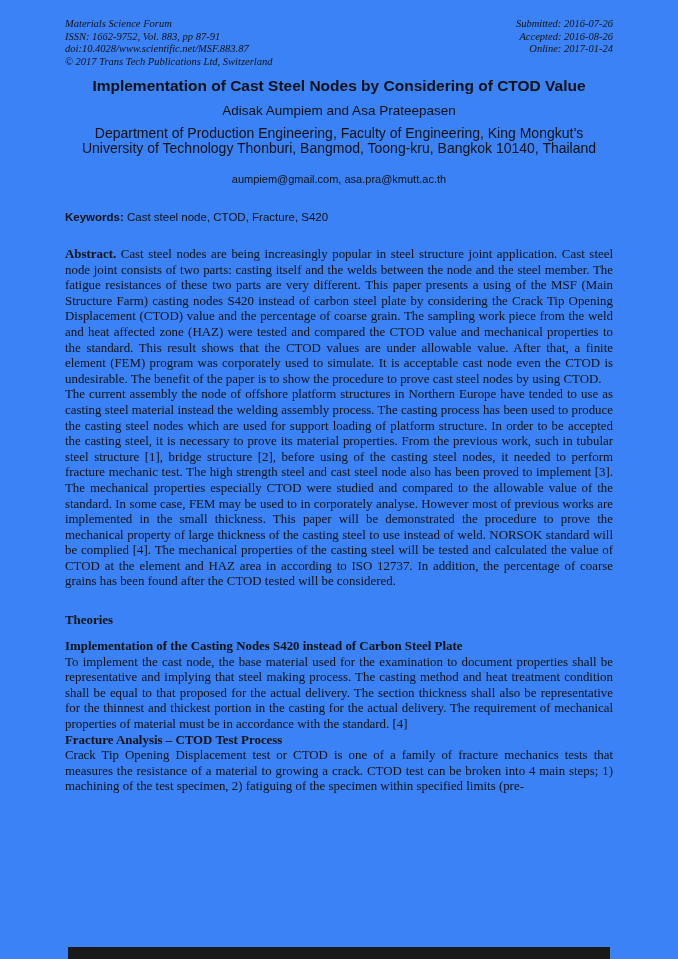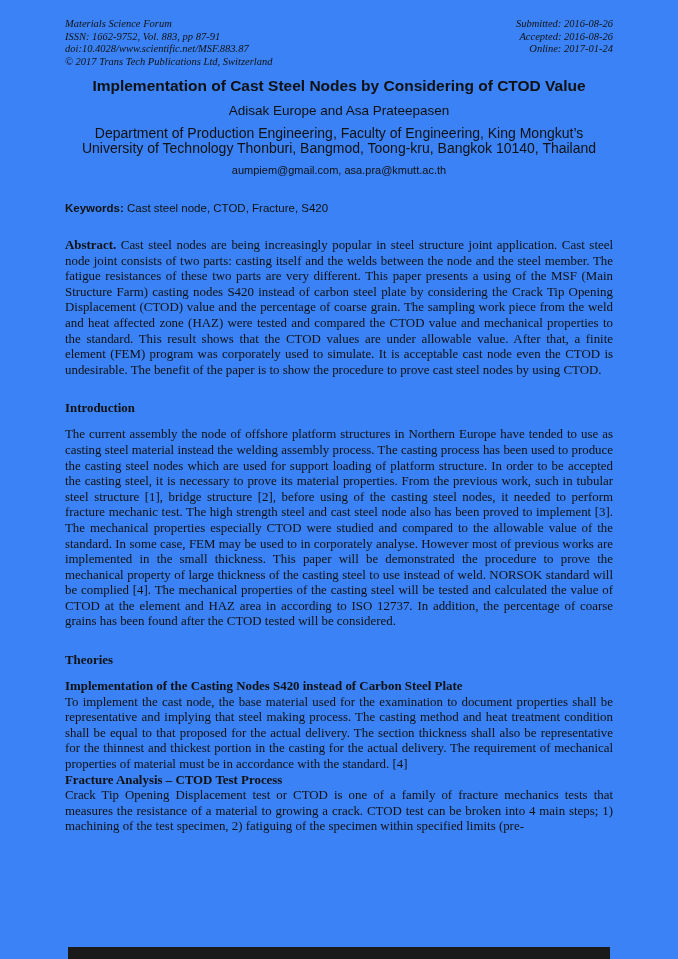--- a/index.html
+++ b/index.html
@@ -42,21 +42,21 @@
     font-size: 14px;
     line-height: 14.5px;
     text-align: center;
     margin-top: 8px;
     padding: 0 10px;
   }
   .emails {
     font-family: "Liberation Sans", sans-serif;
     font-size: 11px;
     text-align: center;
-    margin-top: 9px;
+    margin-top: 18px;
   }
   .keywords {
     font-family: "Liberation Sans", sans-serif;
     font-size: 11.5px;
     margin-top: 26px;
   }
   .keywords .label { font-weight: bold; }
   .body-text {
     font-size: 12.9px;
     line-height: 15.6px;
@@ -90,45 +90,44 @@
 <div class="page">
 
   <div class="header">
     <div class="header-left">
       <div>Materials Science Forum</div>
       <div>ISSN: 1662-9752, Vol. 883, pp 87-91</div>
       <div>doi:10.4028/www.scientific.net/MSF.883.87</div>
       <div>© 2017 Trans Tech Publications Ltd, Switzerland</div>
     </div>
     <div class="header-right">
-      <div>Submitted: 2016-08-26</div>
+      <div>Submitted: 2016-07-26</div>
       <div>Accepted: 2016-08-26</div>
       <div>Online: 2017-01-24</div>
     </div>
   </div>
 
   <h1 class="title">Implementation of Cast Steel Nodes by Considering of CTOD Value</h1>
 
-  <div class="authors">Adisak Europe and Asa Prateepasen</div>
+  <div class="authors">Adisak Aumpiem and Asa Prateepasen</div>
 
   <div class="affiliation">Department of Production Engineering, Faculty of Engineering, King Mongkut’s University of Technology Thonburi, Bangmod, Toong-kru, Bangkok 10140, Thailand</div>
 
   <div class="emails">aumpiem@gmail.com, asa.pra@kmutt.ac.th</div>
 
   <div class="keywords">
     <span class="label">Keywords:</span>
     <span>Cast steel node, CTOD, Fracture, S420</span>
   </div>
 
   <p class="body-text abstract">
     <span class="label">Abstract.</span>
     <span>Cast steel nodes are being increasingly popular in steel structure joint application. Cast steel node joint consists of two parts: casting itself and the welds between the node and the steel member. The fatigue resistances of these two parts are very different. This paper presents a using of the MSF (Main Structure Farm) casting nodes S420 instead of carbon steel plate by considering the Crack Tip Opening Displacement (CTOD) value and the percentage of coarse grain. The sampling work piece from the weld and heat affected zone (HAZ) were tested and compared the CTOD value and mechanical properties to the standard. This result shows that the CTOD values are under allowable value. After that, a finite element (FEM) program was corporately used to simulate. It is acceptable cast node even the CTOD is undesirable. The benefit of the paper is to show the procedure to prove cast steel nodes by using CTOD.</span>
   </p>
 
-  <h2 class="section-heading">Introduction</h2>
   <p class="body-text">The current assembly the node of offshore platform structures in Northern Europe have tended to use as casting steel material instead the welding assembly process. The casting process has been used to produce the casting steel nodes which are used for support loading of platform structure. In order to be accepted the casting steel, it is necessary to prove its material properties. From the previous work, such in tubular steel structure [1], bridge structure [2], before using of the casting steel nodes, it needed to perform fracture mechanic test. The high strength steel and cast steel node also has been proved to implement [3]. The mechanical properties especially CTOD were studied and compared to the allowable value of the standard. In some case, FEM may be used to in corporately analyse. However most of previous works are implemented in the small thickness. This paper will be demonstrated the procedure to prove the mechanical property of large thickness of the casting steel to use instead of weld. NORSOK standard will be complied [4]. The mechanical properties of the casting steel will be tested and calculated the value of CTOD at the element and HAZ area in according to ISO 12737. In addition, the percentage of coarse grains has been found after the CTOD tested will be considered.</p>
 
   <h2 class="section-heading">Theories</h2>
 
   <h3 class="subsection-heading">Implementation of the Casting Nodes S420 instead of Carbon Steel Plate</h3>
   <p class="body-text">To implement the cast node, the base material used for the examination to document properties shall be representative and implying that steel making process. The casting method and heat treatment condition shall be equal to that proposed for the actual delivery. The section thickness shall also be representative for the thinnest and thickest portion in the casting for the actual delivery. The requirement of mechanical properties of material must be in accordance with the standard. [4]</p>
 
   <h3 class="subsection-heading">Fracture Analysis – CTOD Test Process</h3>
   <p class="body-text">Crack Tip Opening Displacement test or CTOD is one of a family of fracture mechanics tests that measures the resistance of a material to growing a crack. CTOD test can be broken into 4 main steps; 1) machining of the test specimen, 2) fatiguing of the specimen within specified limits (pre-</p>
 

